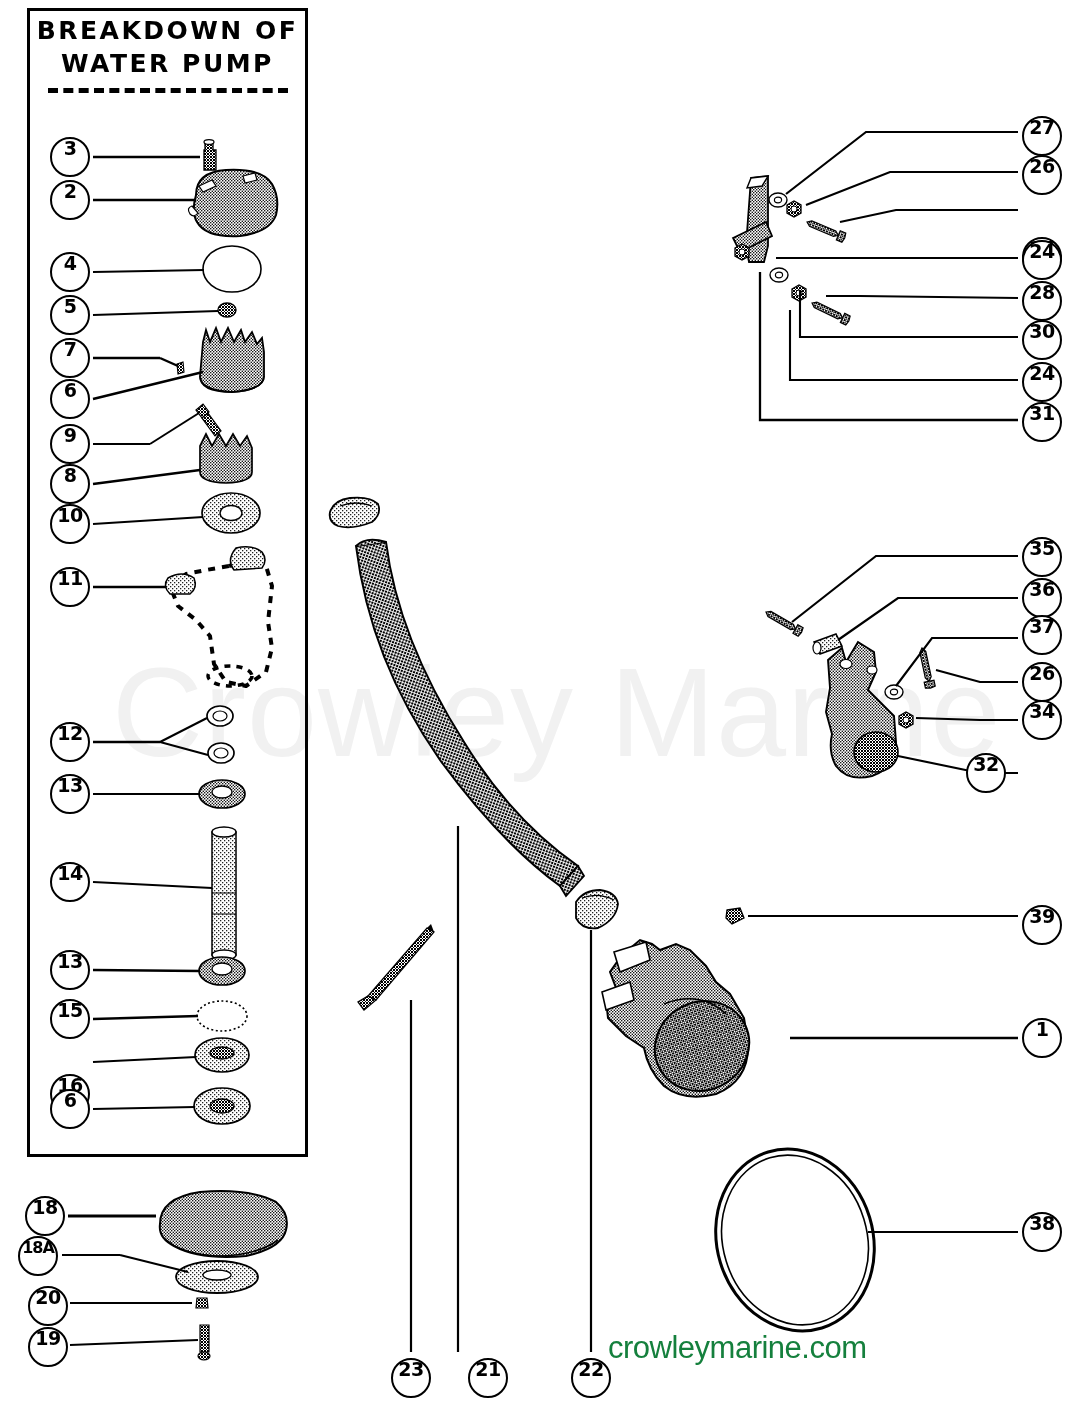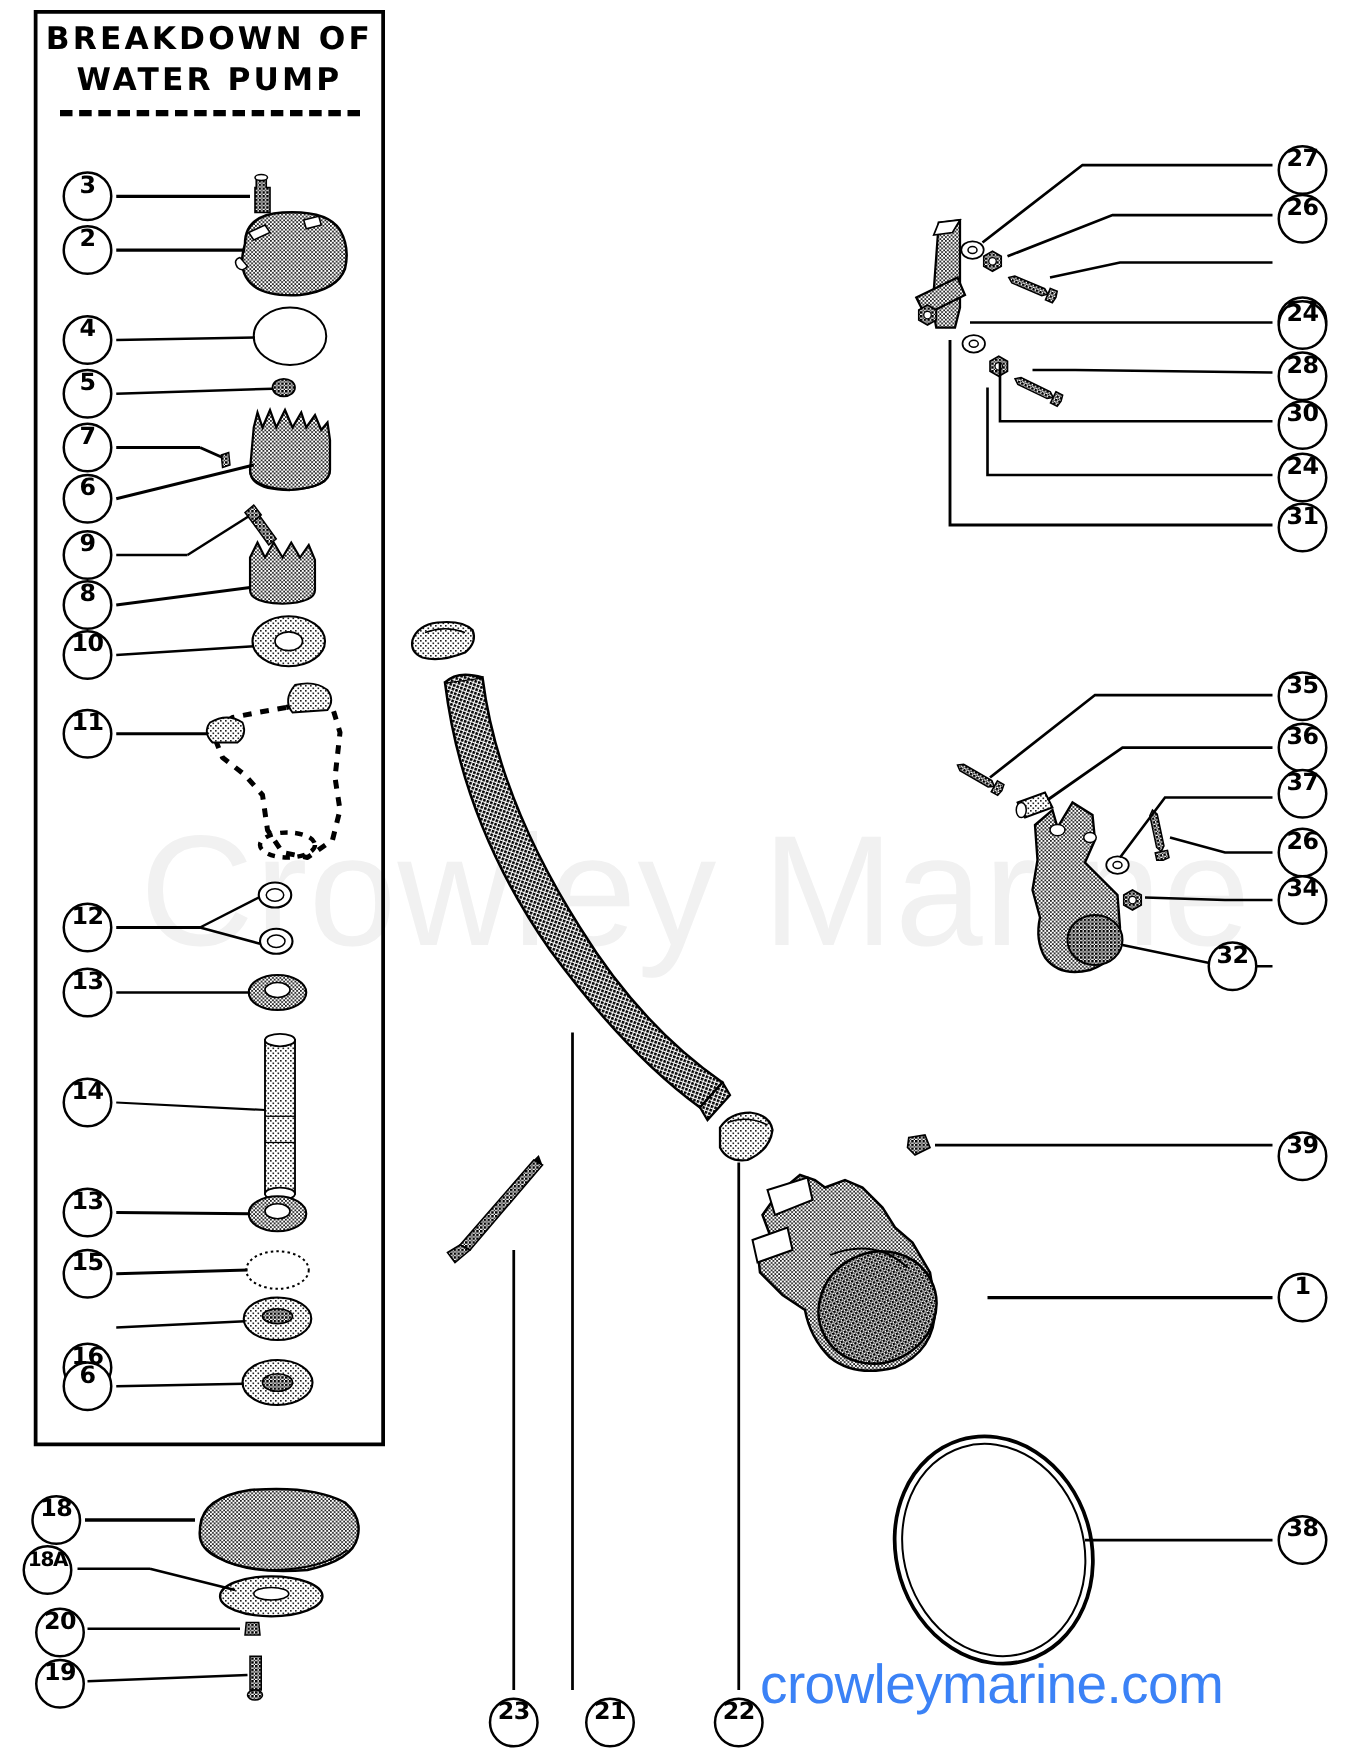--- a/index.html
+++ b/index.html
@@ -38,23 +38,23 @@
     font-family: "Liberation Sans", sans-serif;
     font-weight: 400;
     letter-spacing: 1px;
     white-space: nowrap;
     user-select: none;
   }
   .wm-url {
     position: absolute;
     left: 608px;
     top: 1322px;
-    font-size: 44px;
+    font-size: 31px;
     line-height: 52px;
-    color: #3b82f6;
+    color: #15803d;
     font-family: "Liberation Sans", sans-serif;
     font-weight: 400;
     letter-spacing: -0.5px;
     white-space: nowrap;
     user-select: none;
   }
 
   
   .panel-box {
     position: absolute;

